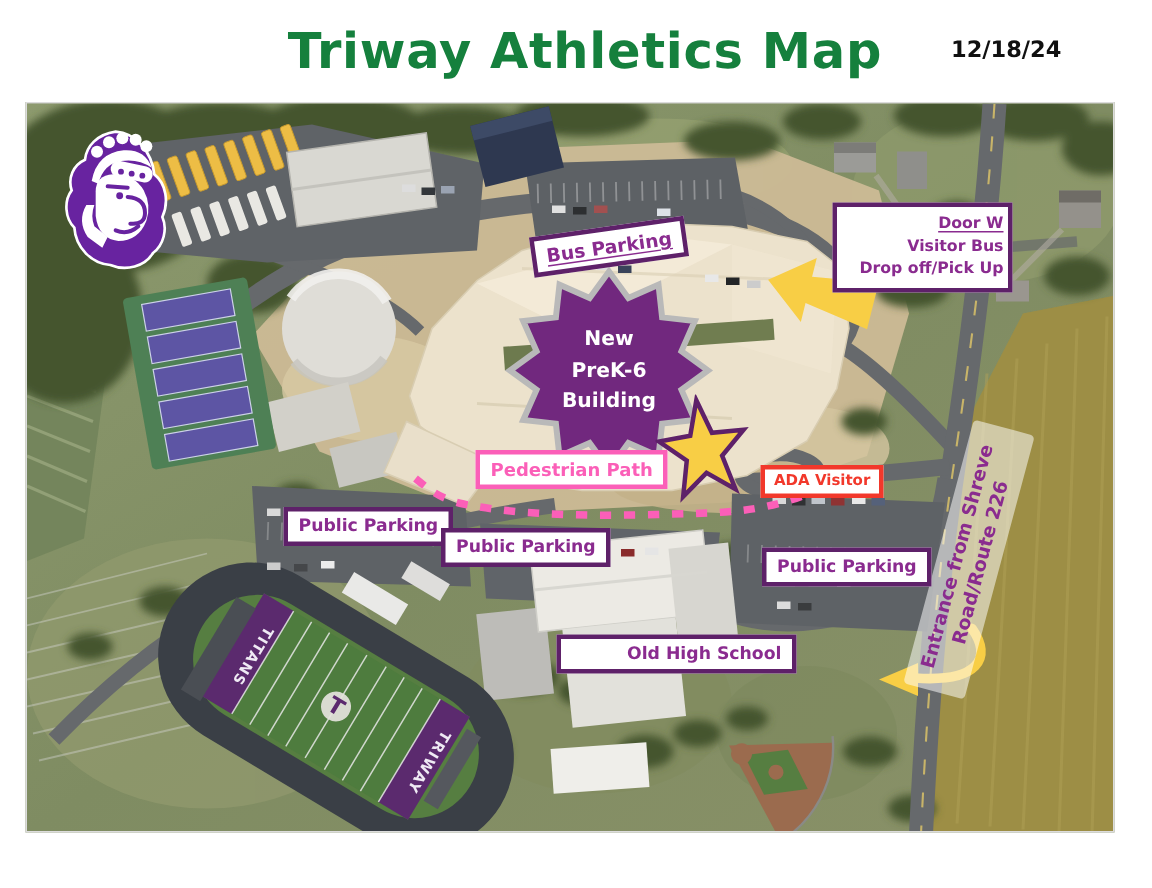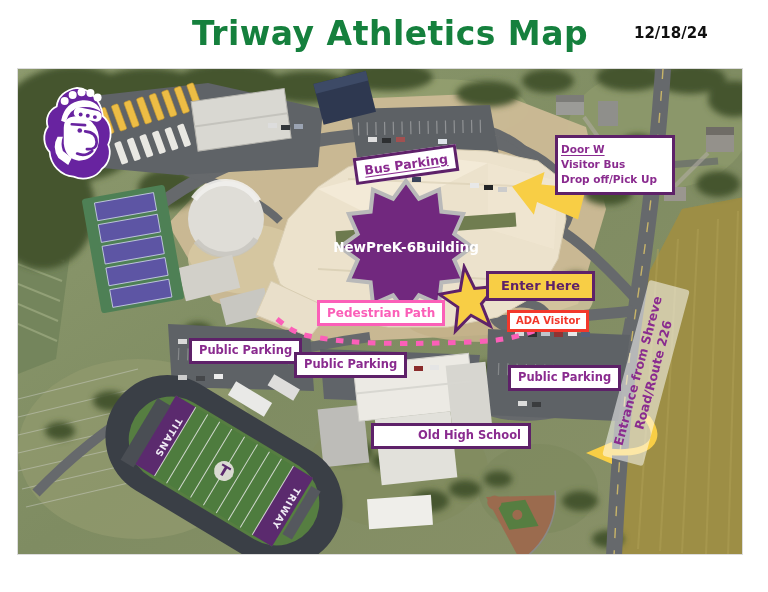--- a/index.html
+++ b/index.html
@@ -9,27 +9,27 @@
       font-size:33px;font-weight:bold;color:#15803d;letter-spacing:.5px;}
   .page-date{position:absolute;left:634px;top:24px;width:110px;font-size:15px;font-weight:bold;color:#101010;}
   #map{position:absolute;left:17px;top:68px;width:726px;height:487px;overflow:hidden;
       background:#87926a;border:1px solid #dcdcdc;box-sizing:border-box;}
   #terrain{position:absolute;left:0;top:0;}
   .map-label{position:absolute;background:#ffffff;border:3px solid var(--purple-dark);
       color:var(--purple);font-weight:bold;font-size:11.5px;line-height:1.2;
       padding:3px 7px;white-space:nowrap;z-index:5;}
   .underline{text-decoration:underline;text-underline-offset:2px;}
   .rot{transform:rotate(-8deg);font-size:12.5px;}
-  .multiline{white-space:normal;text-align:left;width:108px;font-size:10.5px;line-height:1.45;padding:4px 3px;}
+  .multiline{white-space:normal;text-align:right;width:108px;font-size:10.5px;line-height:1.45;padding:4px 3px;}
   .pink-label{border-color:var(--pink);color:var(--pink);font-size:12px;margin-left:36px;}
   .red-label{border-color:var(--red);color:var(--red);font-size:10px;padding:2px 6px;}
   .yellow-label{background:var(--yellow);border-color:var(--purple-dark);color:var(--purple-dark);
       font-size:13px;padding:4px 12px;}
   .starburst-wrap{position:absolute;left:313px;top:103px;width:150px;height:150px;z-index:4;}
-  .star-text{position:absolute;inset:0;display:flex;flex-direction:row;align-items:center;
+  .star-text{position:absolute;inset:0;display:flex;flex-direction:column;align-items:center;
       justify-content:center;color:#fff;font-weight:bold;font-size:13.5px;line-height:1.55;text-align:center;}
   .entrance-strip{position:absolute;left:537px;top:283px;width:182px;height:42px;
       transform:rotate(-75deg);background:rgba(255,255,255,.52);border-radius:3px;z-index:4;
       display:flex;flex-direction:column;align-items:center;justify-content:center;
       color:var(--purple);font-weight:bold;font-size:12.5px;line-height:1.3;text-align:center;}
   .overlay-svg{position:absolute;left:0;top:0;z-index:3;pointer-events:none;}
   .anno{position:absolute;z-index:4;}
 </style>
 </head>
 <body>
@@ -393,21 +393,20 @@
   <div class="map-label rot" style="left:336px;top:82px;">
     <span class="underline">Bus Parking</span>
   </div>
 
   <div class="map-label multiline" style="left:537px;top:66px;">
     <div class="underline">Door W</div>
     <div>Visitor Bus</div>
     <div>Drop off/Pick Up</div>
   </div>
 
-  <div class="map-label yellow-label" style="left:468px;top:202px;">Enter Here</div>
 
   <div class="map-label pink-label" style="left:263px;top:231px;">Pedestrian Path</div>
 
   <div class="map-label red-label" style="left:489px;top:241px;">ADA Visitor</div>
 
   <div class="map-label" style="left:171px;top:269px;">Public Parking</div>
 
   <div class="map-label" style="left:276px;top:283px;">Public Parking</div>
 
   <div class="map-label" style="left:490px;top:296px;">Public Parking</div>

